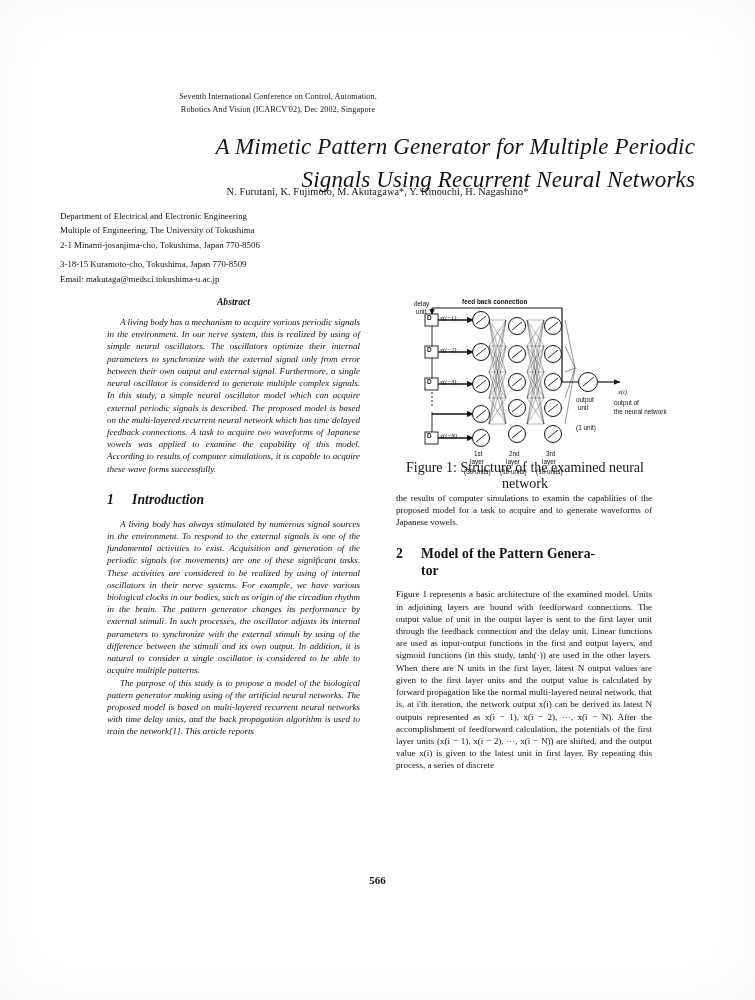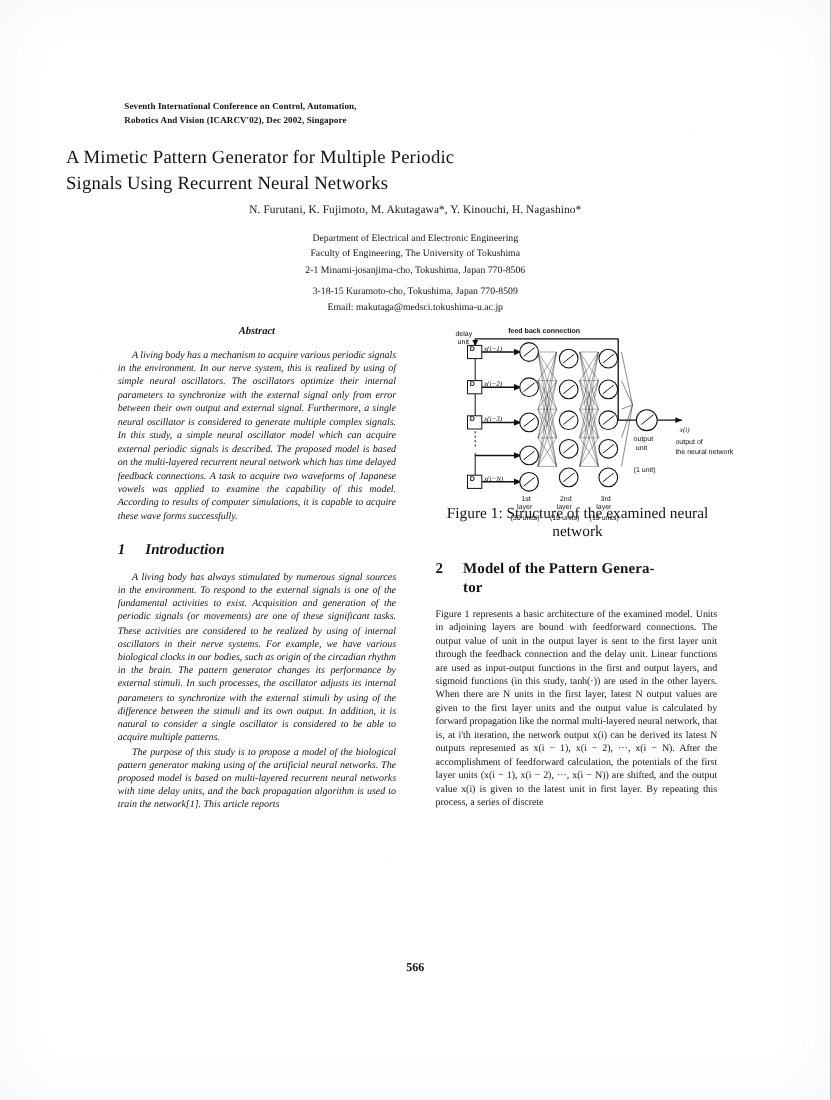--- a/index.html
+++ b/index.html
@@ -32,51 +32,52 @@
       radial-gradient(circle at 66% 47%, rgba(0,0,0,0.03) 0 1px, transparent 1.4px);
   }
 
   
   .conf-header {
     position: absolute;
     left: 113px;
     top: 90px;
     width: 330px;
     font-size: 8.2px;
-    font-weight: bold;
+    font-weight: normal;
     line-height: 1.62;
     letter-spacing: 0.1px;
+    text-align: center;
   }
 
   
   .title {
     position: absolute;
     left: 60px;
     top: 131px;
     width: 635px;
-    text-align: left;
-    font-size: 17px;
+    text-align: right;
+    font-size: 23px;
     line-height: 1.42;
     letter-spacing: 0.15px;
+    font-style: italic;
   }
   .authors {
     position: absolute;
     left: 60px;
     top: 186px;
     width: 635px;
     text-align: center;
     font-size: 10.3px;
     letter-spacing: 0.1px;
   }
   .affil {
     position: absolute;
     left: 60px;
     top: 209px;
     width: 635px;
-    text-align: center;
     font-size: 8.9px;
     line-height: 1.62;
   }
   .affil .gap { display: block; height: 5px; }
 
   
   .col-left {
     position: absolute;
     left: 107px;
     top: 296px;
@@ -168,21 +169,21 @@
 
   <div class="title">
     <div>A Mimetic Pattern Generator for Multiple Periodic</div>
     <div>Signals Using Recurrent Neural Networks</div>
   </div>
 
   <div class="authors">N. Furutani, K. Fujimoto, M. Akutagawa*, Y. Kinouchi, H. Nagashino*</div>
 
   <div class="affil">
     <div>Department of Electrical and Electronic Engineering</div>
-    <div>Faculty of Engineering, The University of Tokushima</div>
+    <div>Multiple of Engineering, The University of Tokushima</div>
     <div>2-1 Minami-josanjima-cho, Tokushima, Japan 770-8506</div>
     <span class="gap"></span>
     <div>3-18-15 Kuramoto-cho, Tokushima, Japan 770-8509</div>
     <div>Email: makutaga@medsci.tokushima-u.ac.jp</div>
   </div>
 
   <div class="col-left">
     <div class="abstract-head">Abstract</div>
     <p class="body">A living body has a mechanism to acquire various periodic signals in the environment. In our nerve system, this is realized by using of simple neural oscillators. The oscillators optimize their internal parameters to synchronize with the external signal only from error between their own output and external signal. Furthermore, a single neural oscillator is considered to generate multiple complex signals. In this study, a simple neural oscillator model which can acquire external periodic signals is described. The proposed model is based on the multi-layered recurrent neural network which has time delayed feedback connections. A task to acquire two waveforms of Japanese vowels was applied to examine the capability of this model. According to results of computer simulations, it is capable to acquire these wave forms successfully.</p>
 
@@ -317,20 +318,21 @@
     <div class="fl" style="left:180px; top:128px;">(1 unit)</div>
 
     <div class="fl it" style="left:222px; top:92px;">x(i)</div>
     <div class="fl" style="left:218px; top:103px;">output of</div>
     <div class="fl" style="left:218px; top:112px;">the neural network</div>
   </div>
 
   <div class="fig-caption">Figure 1: Structure of the examined neural network</div>
 
   <div class="col-right" style="top:492px;">
+    <p class="body noind">the results of computer simulations to examin the capablities of the proposed model for a task to acquire and to generate waveforms of Japanese vowels.</p>
 
     <div class="sec2-wrap">
       <h2 class="section">
         <span class="num">2</span><span>Model of the Pattern Genera-</span><br>
         <span style="display:inline-block;width:25px;"></span><span>tor</span>
       </h2>
       <p class="body noind">Figure 1 represents a basic architecture of the examined model. Units in adjoining layers are bound with feedforward connections. The output value of unit in the output layer is sent to the first layer unit through the feedback connection and the delay unit. Linear functions are used as input-output functions in the first and output layers, and sigmoid functions (in this study, tanh(·)) are used in the other layers. When there are N units in the first layer, latest N output values are given to the first layer units and the output value is calculated by forward propagation like the normal multi-layered neural network, that is, at i'th iteration, the network output x(i) can be derived its latest N outputs represented as x(i − 1), x(i − 2), ···, x(i − N). After the accomplishment of feedforward calculation, the potentials of the first layer units (x(i − 1), x(i − 2), ···, x(i − N)) are shifted, and the output value x(i) is given to the latest unit in first layer. By repeating this process, a series of discrete</p>
     </div>
   </div>
 

